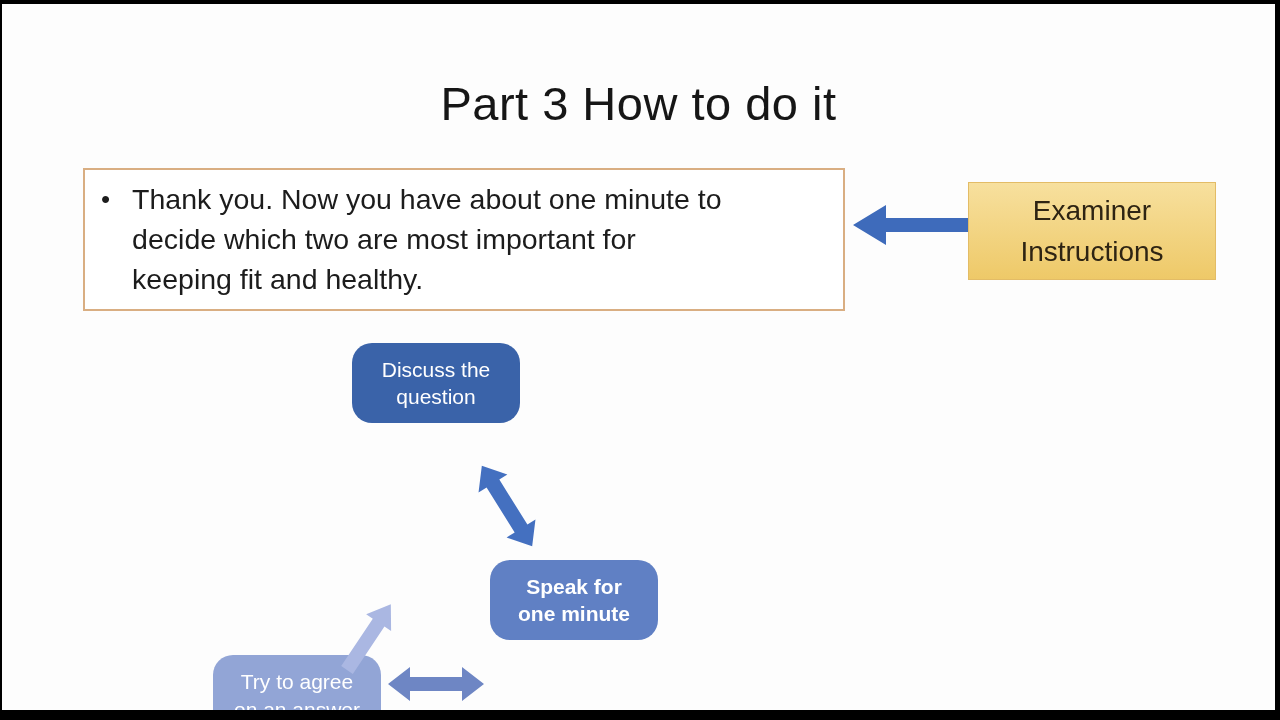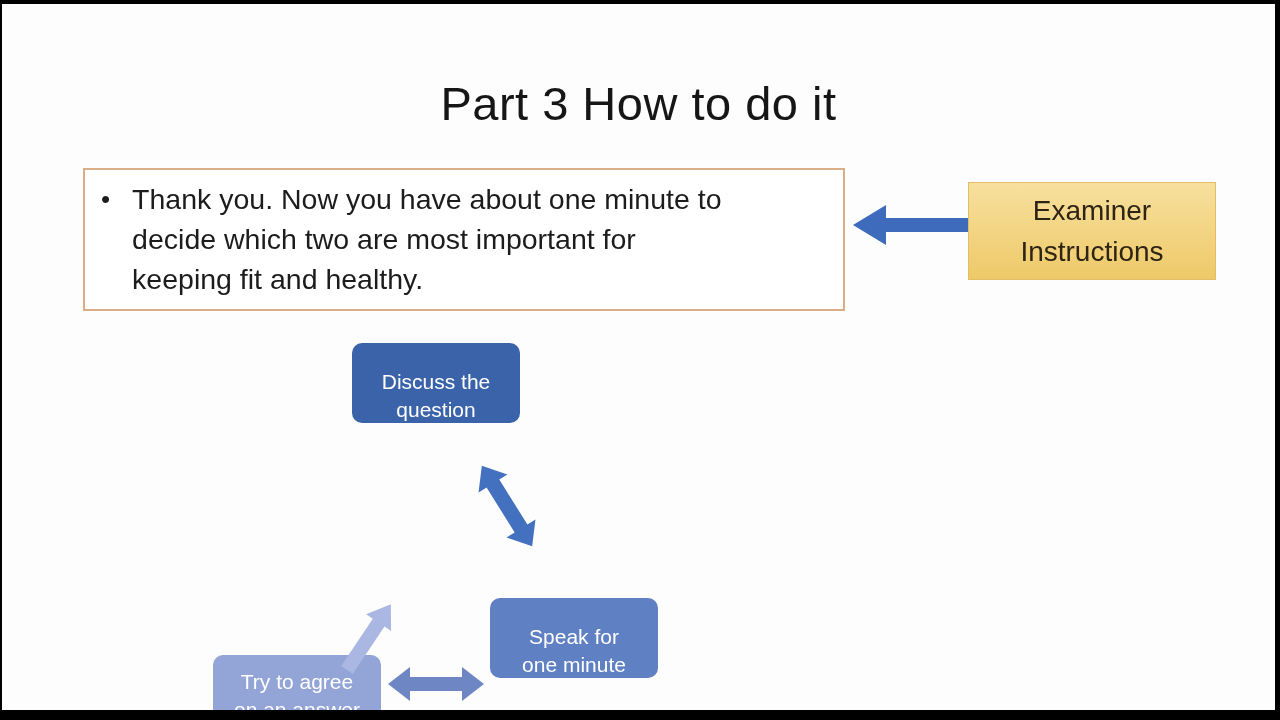--- a/index.html
+++ b/index.html
@@ -77,34 +77,34 @@
 
   .arrow-svg { position: absolute; }
   .fill-left-arrow  { fill: var(--arrow_blue); }
   .fill-diag-arrow  { fill: var(--diag_arrow); }
   .fill-h-arrow     { fill: var(--h_arrow); }
   .fill-light-arrow { fill: var(--light_arrow); }
 
   .flow-box {
     position: absolute;
     width: 168px; height: 80px;
-    border-radius: 10px;
+    border-radius: 20px;
     display: flex;
-    align-items: flex-end;
+    align-items: center;
     justify-content: center;
   }
   .flow-label {
     color: #ffffff;
     font-size: 21px;
     line-height: 27.5px;
     text-align: center;
     white-space: pre-line;
   }
   .discuss-box { left: 350px; top: 339px; background: var(--discuss_fill); }
-  .speak-box   { left: 488px; top: 594px; background: var(--speak_fill); }
+  .speak-box   { left: 488px; top: 556px; background: var(--speak_fill); font-weight: bold; }
   .agree-box   { left: 211px; top: 651px; background: var(--agree_fill); z-index: 1; }
   .agree-box .flow-label { align-self: flex-start; margin-top: 13px; }
 
   .up-right-arrow { z-index: 2; }
 </style>
 </head>
 <body>
 
 <div class="frame">
   <div class="slide">

